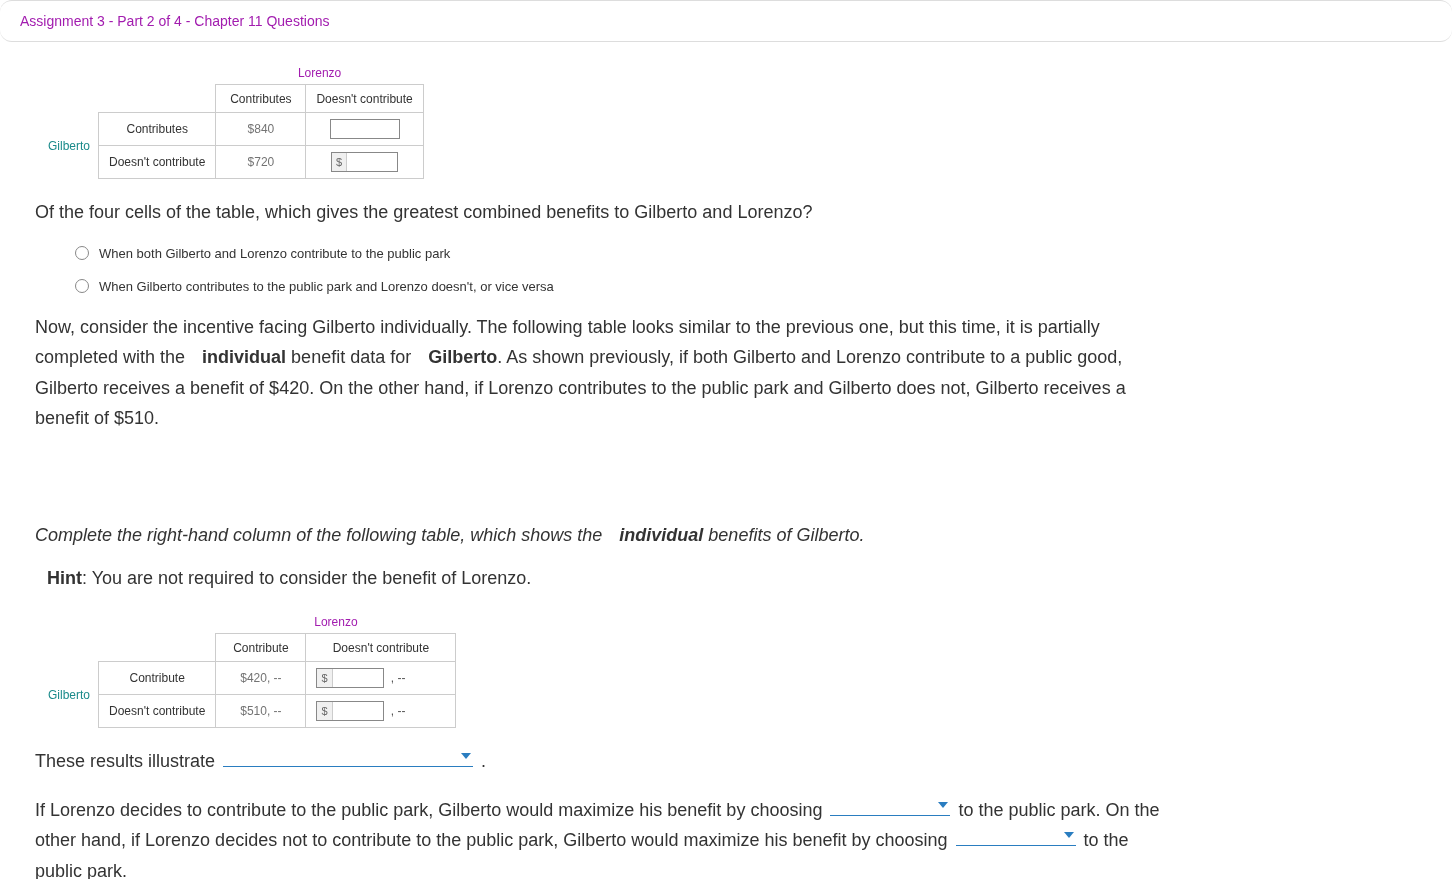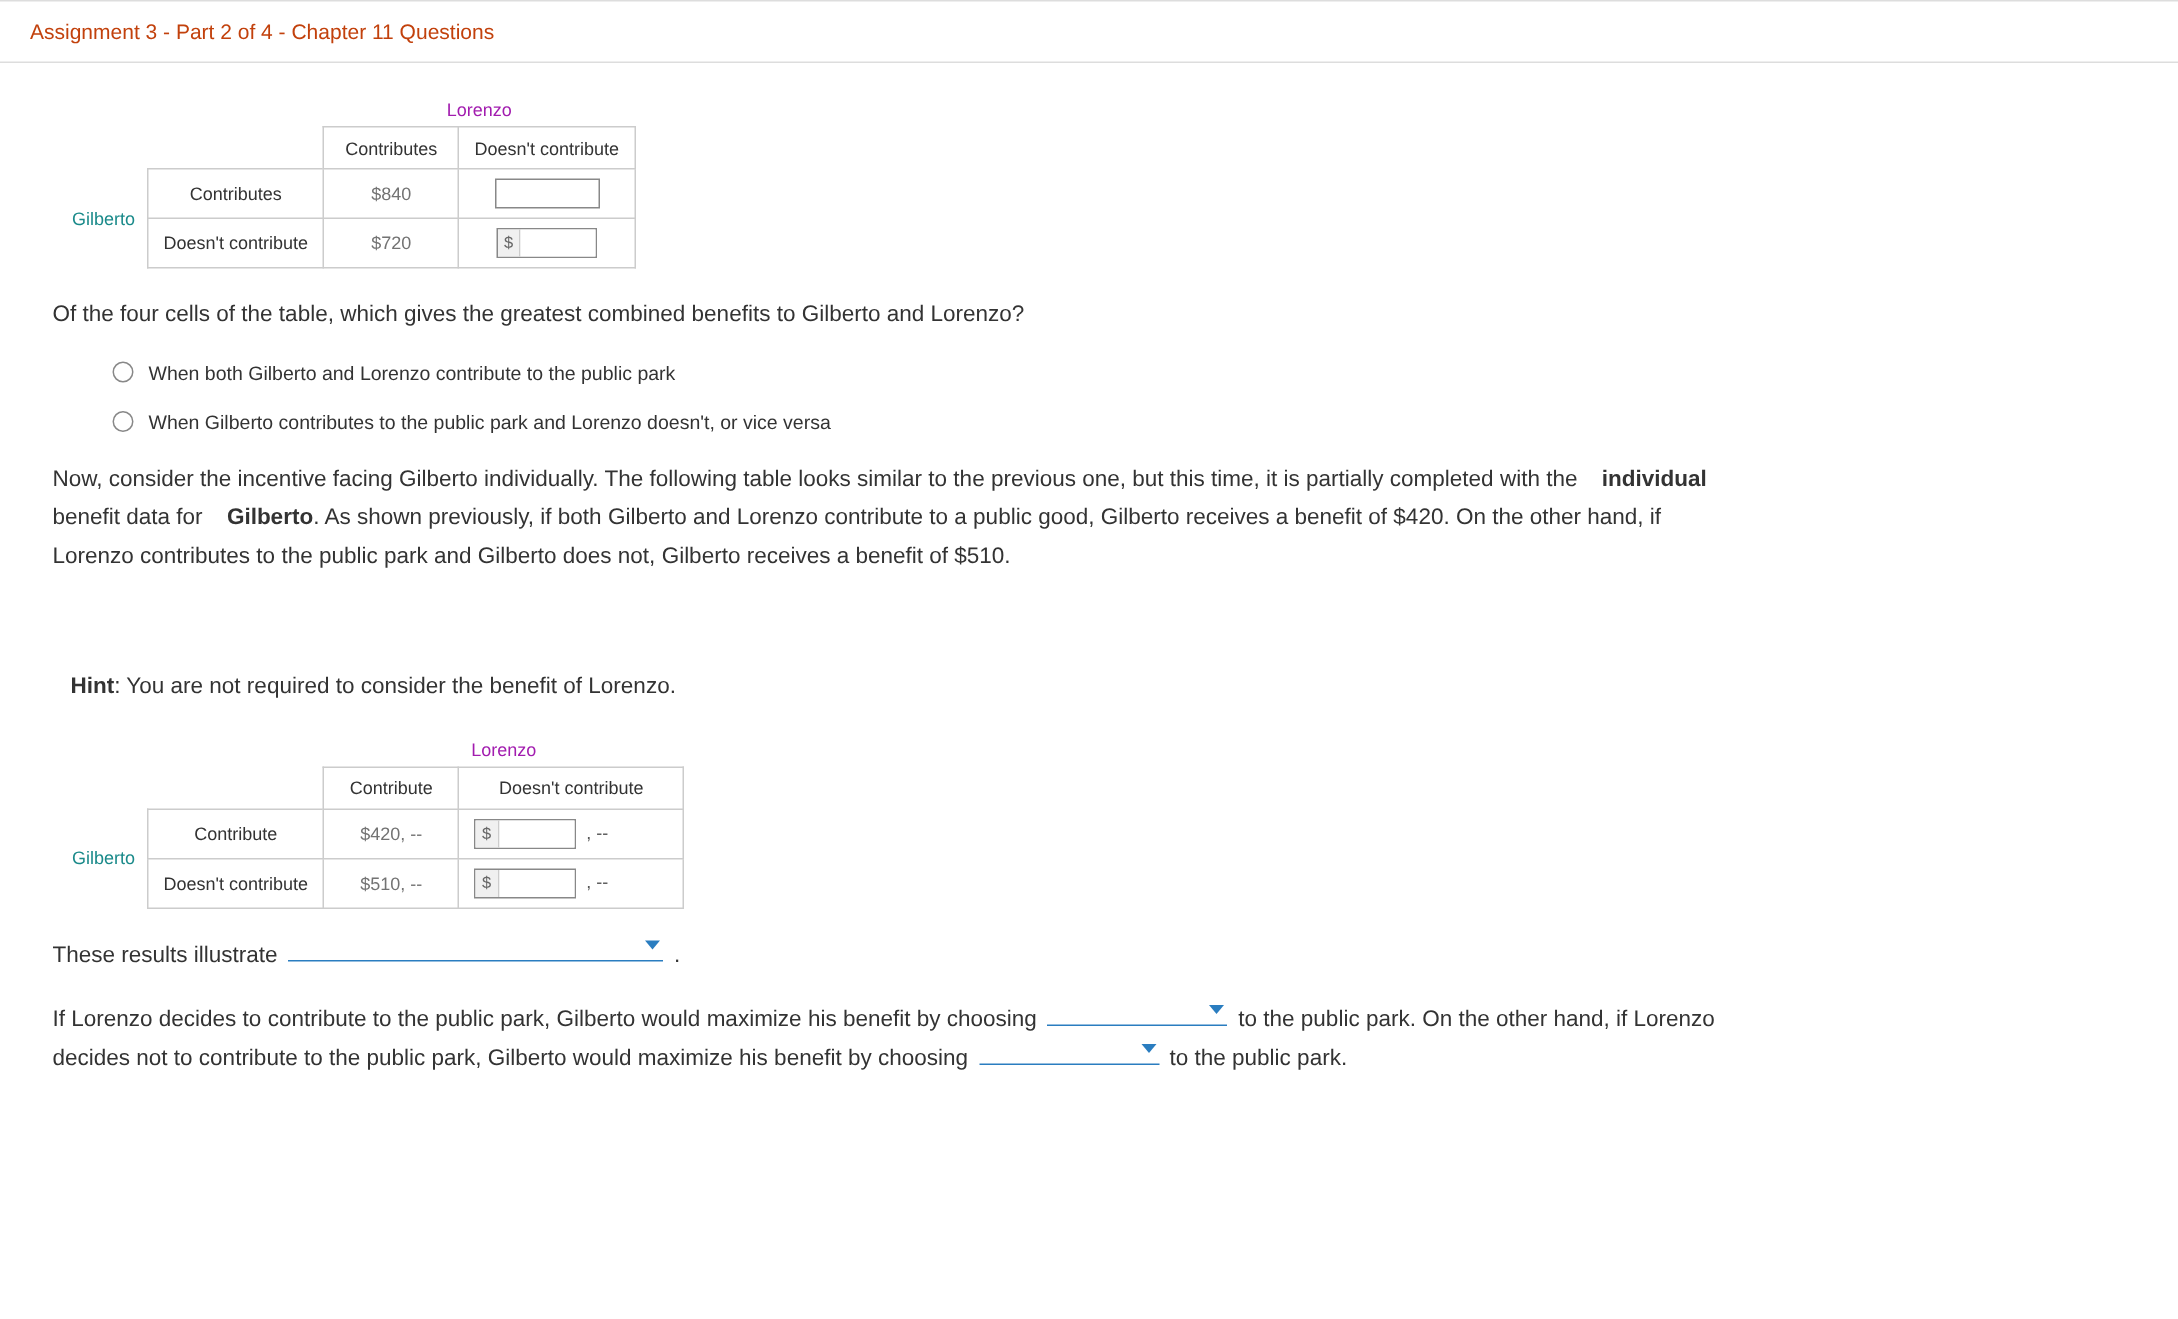--- a/index.html
+++ b/index.html
@@ -7,21 +7,22 @@
     font-family: Verdana, Arial, sans-serif;
     font-size: 13px;
     color: #333;
     background: #fff;
   }
   .header {
     padding: 12px 20px;
     border-top: 1px solid #ddd;
     border-bottom: 1px solid #ddd;
     font-size: 14px;
-    color: #c2410c;
+    color: #a21caf;
+    border-radius: 12px;
   }
   .content {
     padding: 20px 35px;
     max-width: 1200px;
   }
   .player-col {
     color: #a21caf;
     font-weight: bold;
     text-align: center;
     padding: 4px;
@@ -83,21 +84,21 @@
   .dollar-wrap input {
     border: none;
     width: 50px;
     height: 18px;
     outline: none;
     font-size: 12px;
     padding: 0 2px;
   }
   .para {
     margin: 18px 0;
-    font-size: 15px;
+    font-size: 18px;
     line-height: 1.7;
     color: #333;
   }
   .options {
     margin: 10px 0 10px 40px;
   }
   .option-row {
     display: flex;
     align-items: center;
     gap: 10px;
@@ -190,20 +191,23 @@
       <span>When Gilberto contributes to the public park and Lorenzo doesn't, or vice versa</span>
     </div>
   </div>
 
   <p class="para">
     <span>Now, consider the incentive facing Gilberto individually. The following table looks similar to the previous one, but this time, it is partially completed with the </span><span class="bold">individual</span><span> benefit data for </span><span class="bold">Gilberto</span><span>. As shown previously, if both Gilberto and Lorenzo contribute to a public good, Gilberto receives a benefit of $420. On the other hand, if Lorenzo contributes to the public park and Gilberto does not, Gilberto receives a benefit of $510.</span>
   </p>
 
   <div style="height:50px"></div>
 
+  <p class="para italic">
+    <span>Complete the right-hand column of the following table, which shows the </span><span class="bold" style="font-style:italic">individual</span><span> benefits of Gilberto.</span>
+  </p>
   <p class="para" style="margin-top:-6px">
     <span class="bold">Hint</span><span>: You are not required to consider the benefit of Lorenzo.</span>
   </p>
 
   <table class="payoff">
     <tbody>
         <tr>
       <td></td>
           <td></td>
       <td colspan="2" class="player-col">Lorenzo</td>

